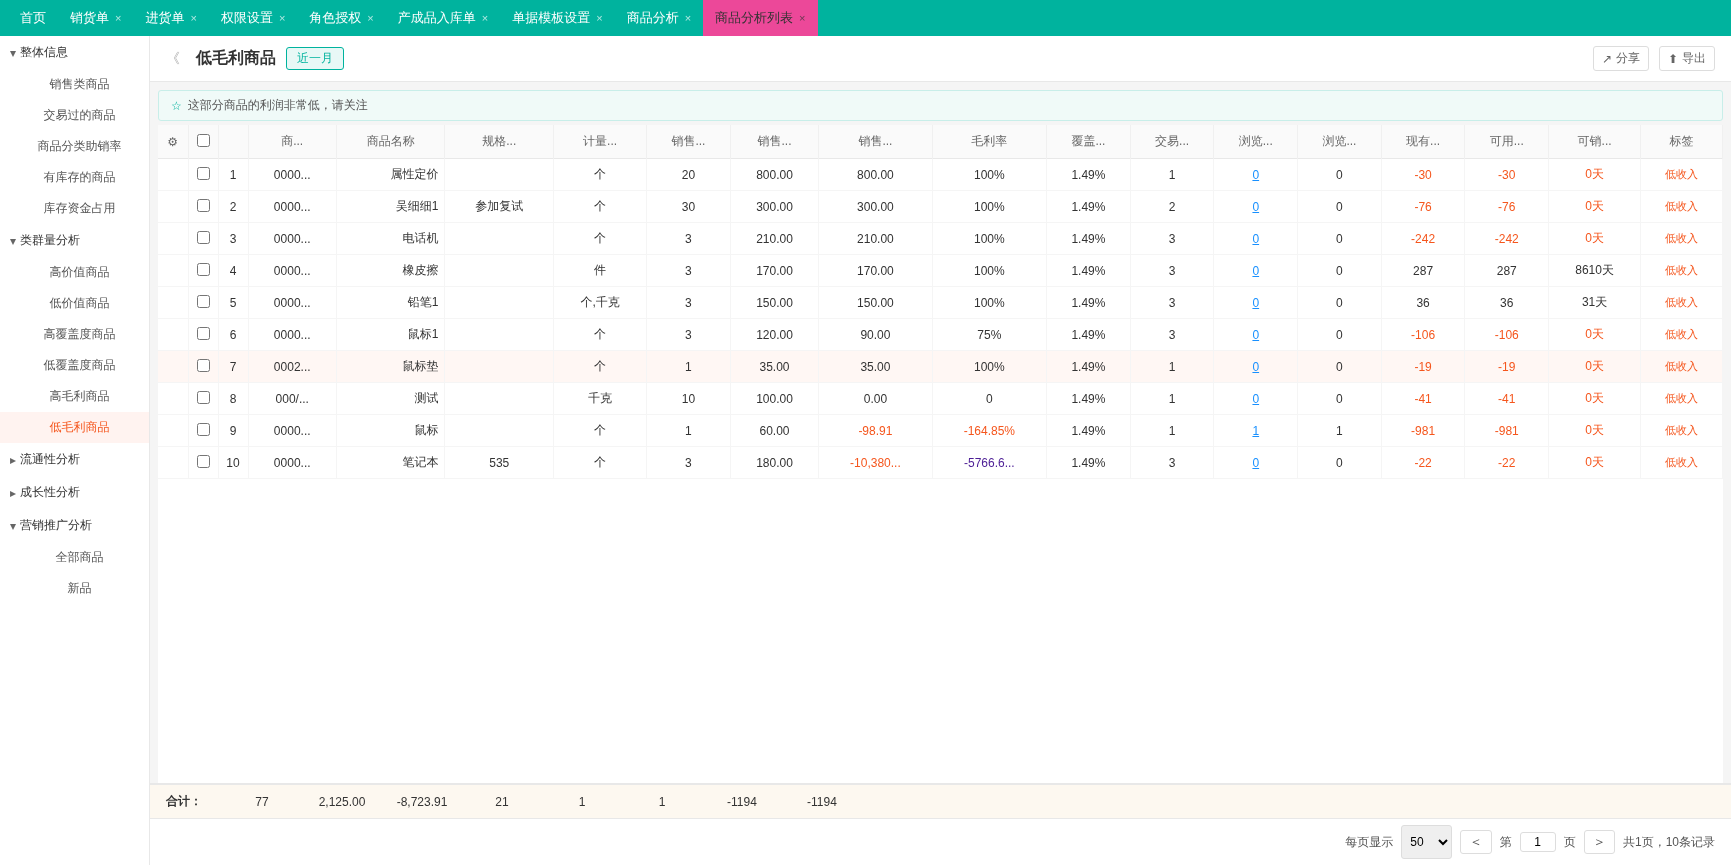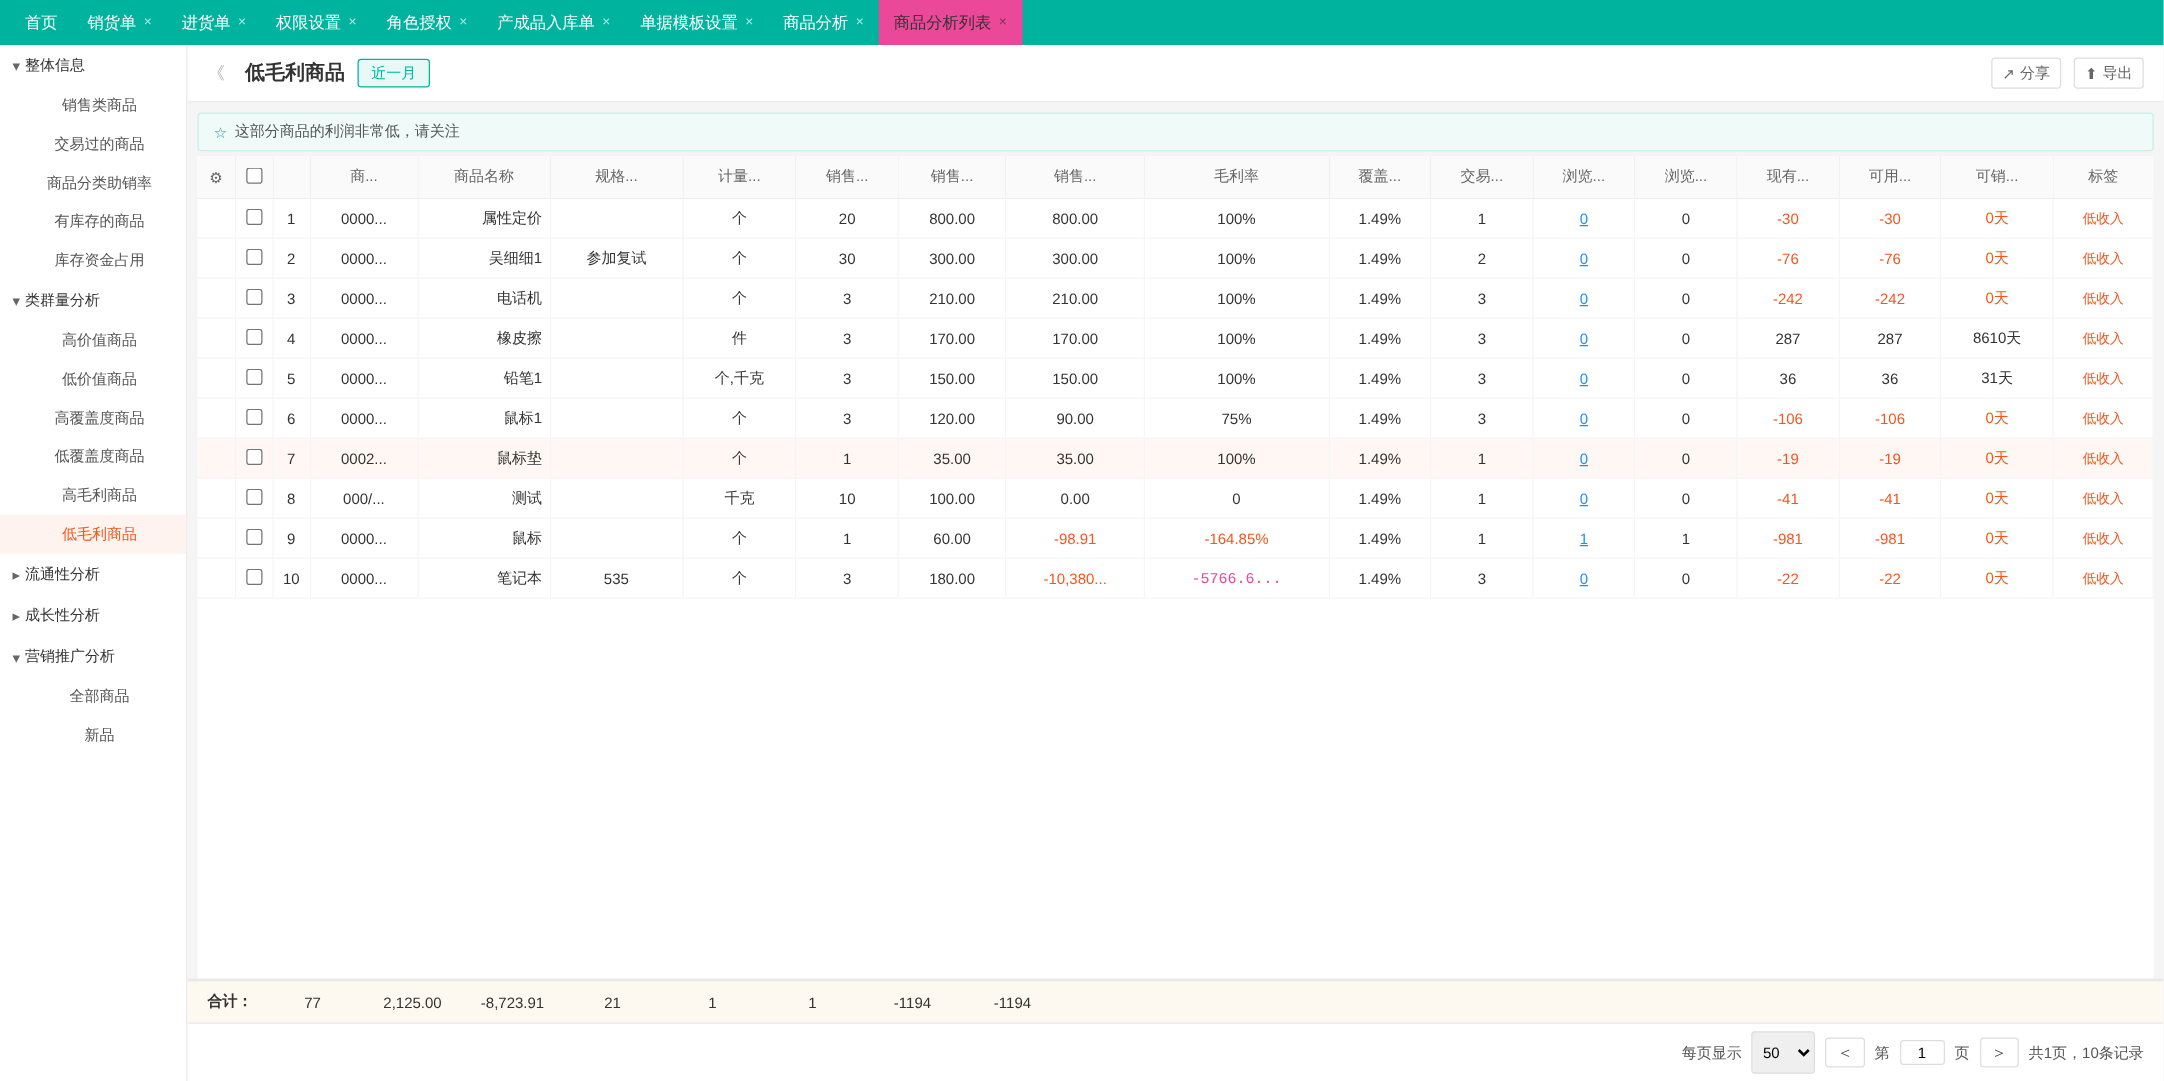--- a/index.html
+++ b/index.html
@@ -180,21 +180,21 @@
     .tag-link { color: #1890ff; text-decoration: underline; cursor: pointer; }
     .text-left { text-align: right; }
     
     
     .table-footer {
       background: #fdf8f0;
       border-top: 2px solid #e8e8e8;
       padding: 8px 16px;
       display: flex;
       align-items: center;
-      gap: 8px;
+      gap: 20px;
       font-size: 12px;
       color: #333;
     }
     .footer-label { font-weight: bold; }
     .footer-values {
       display: flex;
       gap: 0;
     }
     .footer-cell {
       padding: 0 6px;
@@ -545,21 +545,21 @@
     <td></td>
     <td><input type="checkbox" style=""></td>
     <td>10</td>
     <td>0000...</td>
     <td class="text-left">笔记本</td>
     <td>535</td>
     <td>个</td>
     <td>3</td>
     <td>180.00</td>
     <td style="color:#f5561d;">-10,380...</td>
-    <td style="color:#ec4899;font-family:Liberation Mono, monospace;">-5766.6...</td>
+    <td style="color:#4c1d95;">-5766.6...</td>
     <td>1.49%</td>
     <td>3</td>
     <td><span class="tag-link">0</span></td>
     <td>0</td>
     <td style="color:#f5561d;">-22</td>
     <td style="color:#f5561d;">-22</td>
     <td style="color:#f5561d;">0天</td>
     <td><span class="tag-low">低收入</span></td>
   </tr>
           </tbody>

